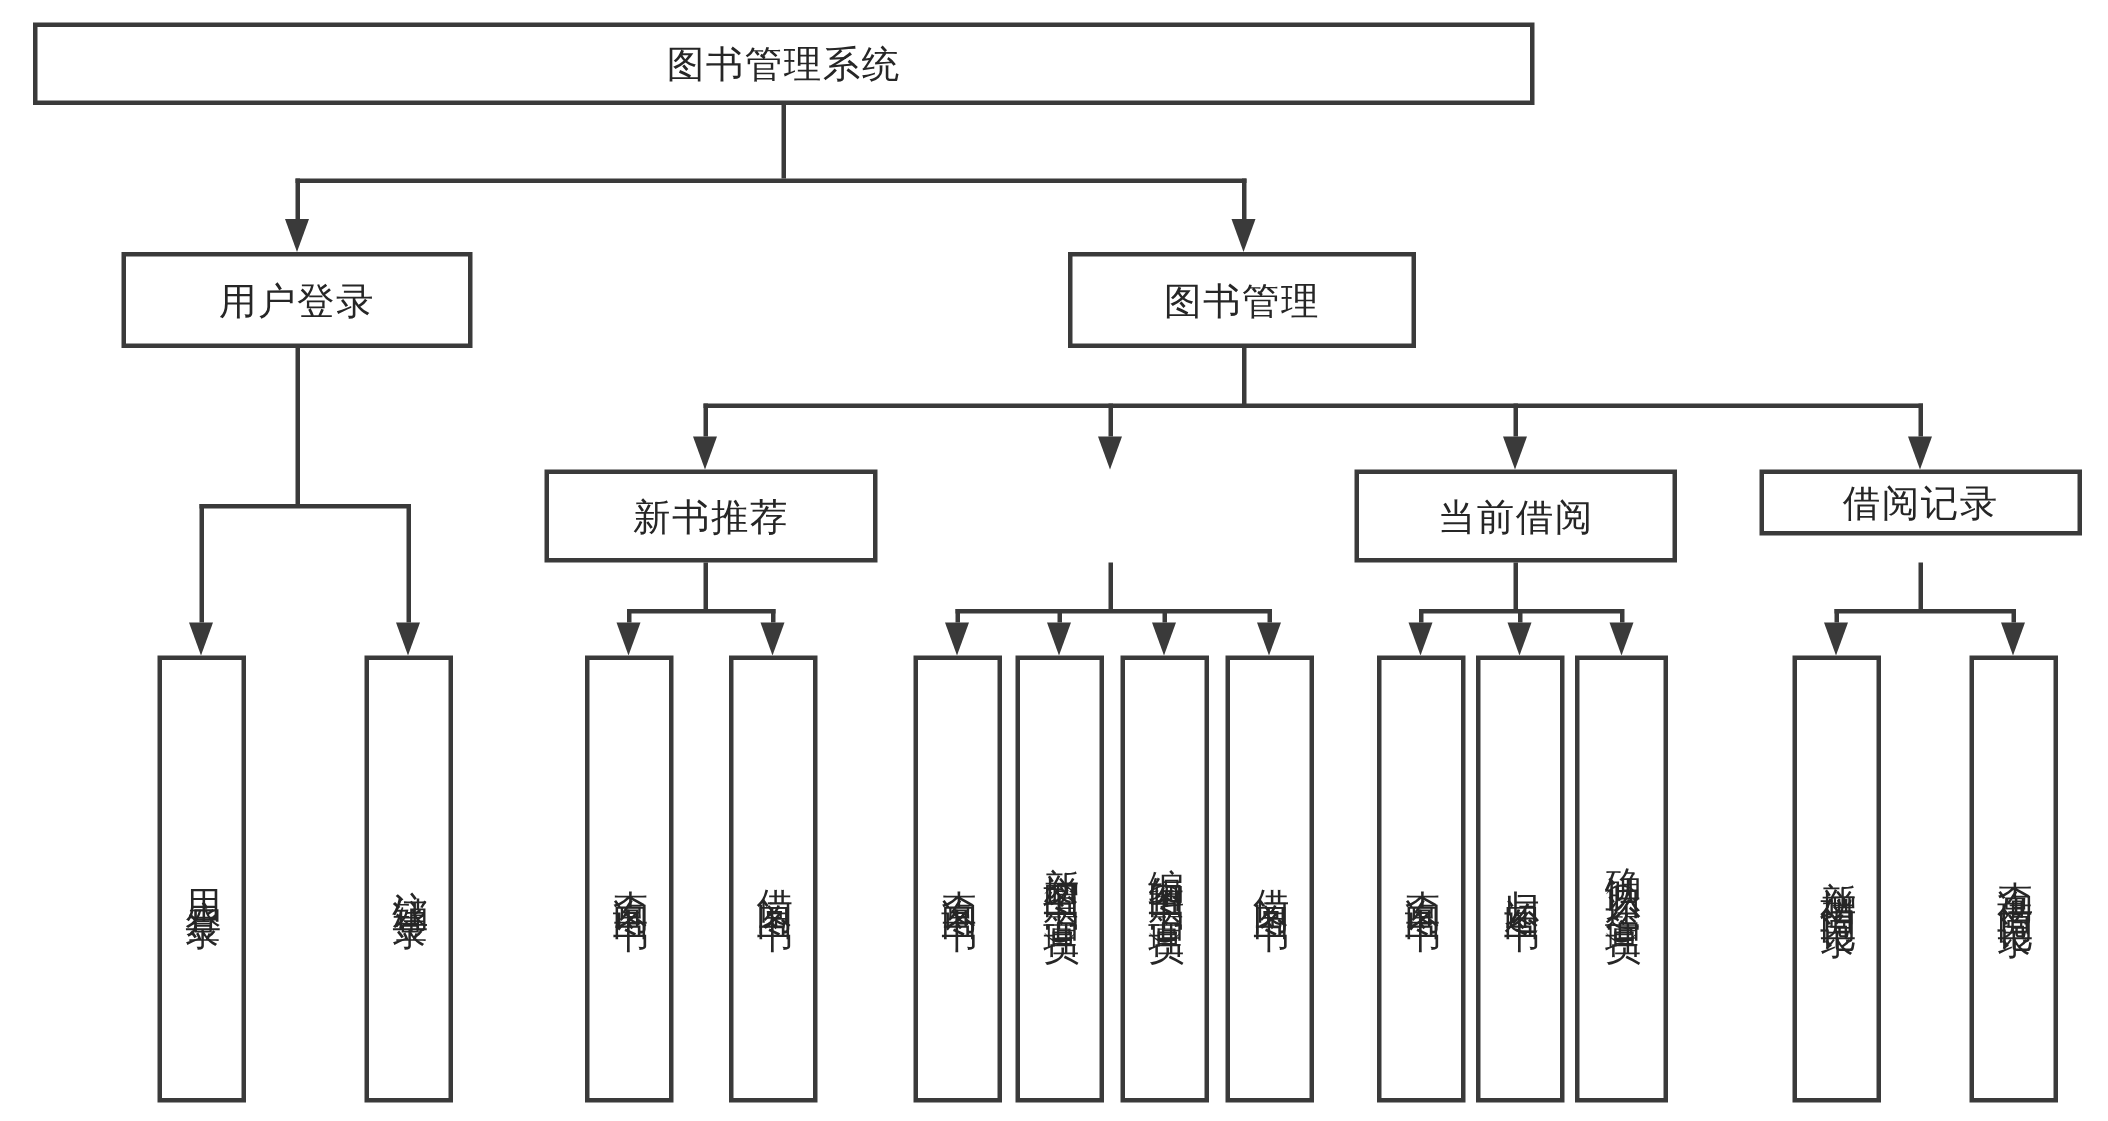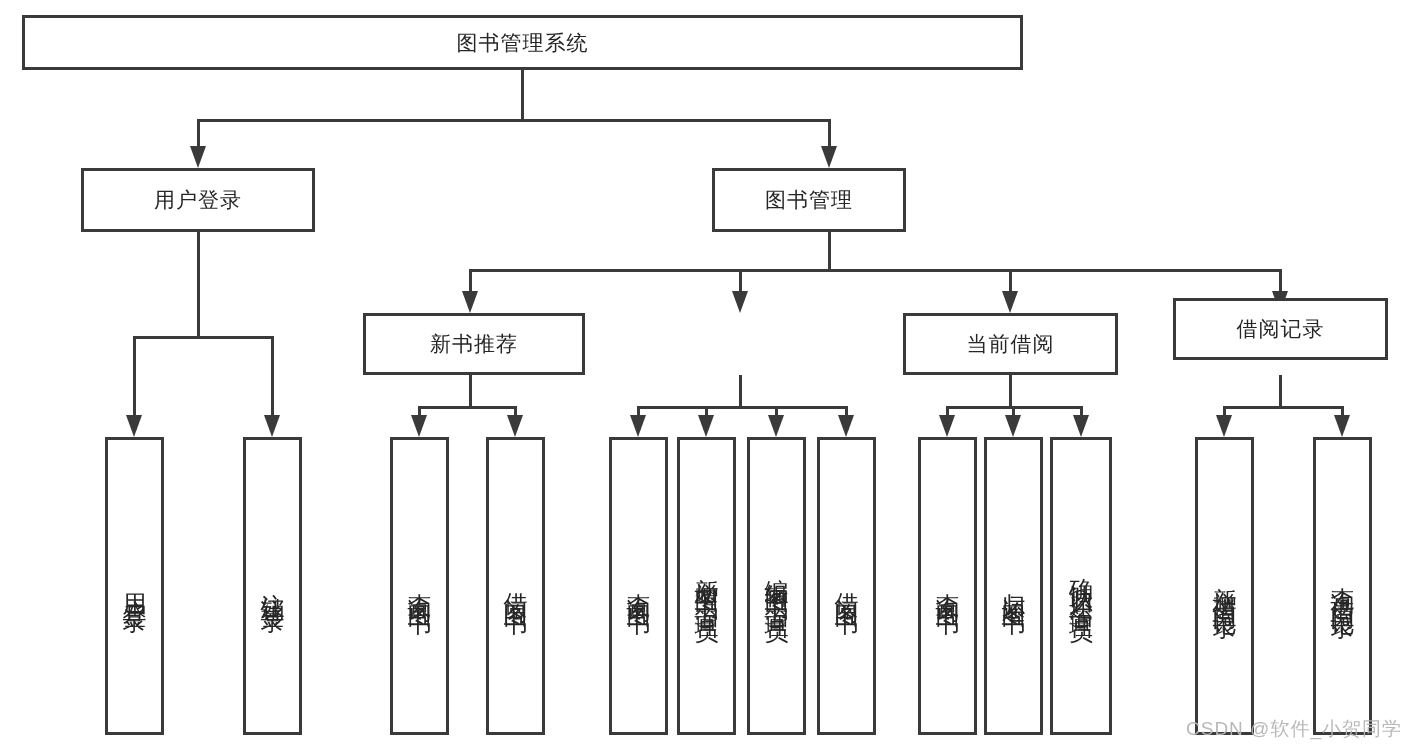--- a/index.html
+++ b/index.html
@@ -7,21 +7,21 @@
     position:relative; width:1405px; height:747px;
     background:var(--bg,#ffffff); overflow:hidden;
     font-family:"Liberation Sans", sans-serif;
   }
   .box {
     position:absolute; box-sizing:border-box;
     border:3px solid var(--line,#3a3a3a); background:#ffffff;
     display:flex; align-items:center; justify-content:center;
     color:var(--text,#262626);
   }
-  .hbox { font-size:21px; letter-spacing:1px; white-space:nowrap; }
+  .hbox { font-size:25px; letter-spacing:1px; white-space:nowrap; }
   .vbox {
     top:437px; width:59px; height:298px; font-size:24px;
     writing-mode:vertical-rl; text-orientation:mixed;
     letter-spacing:6px; line-height:1;
   }
   .line { position:absolute; background:var(--line,#3a3a3a); }
   .arrow {
     position:absolute; width:0; height:0;
     border-left:8px solid transparent; border-right:8px solid transparent;
     border-top:22px solid var(--line,#3a3a3a);
@@ -40,21 +40,21 @@
   <div class="box hbox" style="left:22px; top:15px; width:1001px; height:55px">图书管理系统</div>
 
   <div class="line" style="left:521px; top:70px; width:3px; height:49px"></div>
   <div class="line" style="left:197px; top:119px; width:634px; height:3px"></div>
   <div class="line" style="left:197px; top:119px; width:3px; height:27px"></div>
   <div class="arrow" style="left:190px; top:146px"></div>
   <div class="line" style="left:828px; top:119px; width:3px; height:27px"></div>
   <div class="arrow" style="left:821px; top:146px"></div>
 
   <div class="box hbox" style="left:81px; top:168px; width:234px; height:64px">用户登录</div>
-  <div class="box hbox" style="left:712px; top:168px; width:194px; height:64px">图书管理</div>
+  <div class="box hbox" style="left:712px; top:168px; width:232px; height:64px">图书管理</div>
 
   <div class="line" style="left:197px; top:232px; width:3px; height:104px"></div>
   <div class="line" style="left:133px; top:336px; width:141px; height:3px"></div>
   <div class="line" style="left:133px; top:336px; width:3px; height:79px"></div>
   <div class="arrow" style="left:126px; top:415px"></div>
   <div class="line" style="left:271px; top:336px; width:3px; height:79px"></div>
   <div class="arrow" style="left:264px; top:415px"></div>
 
   <div class="line" style="left:828px; top:232px; width:3px; height:38px"></div>
   <div class="line" style="left:469px; top:269px; width:813px; height:3px"></div>
@@ -62,21 +62,21 @@
   <div class="arrow" style="left:462px; top:291px"></div>
   <div class="line" style="left:739px; top:269px; width:3px; height:22px"></div>
   <div class="arrow" style="left:732px; top:291px"></div>
   <div class="line" style="left:1009px; top:269px; width:3px; height:22px"></div>
   <div class="arrow" style="left:1002px; top:291px"></div>
   <div class="line" style="left:1279px; top:269px; width:3px; height:22px"></div>
   <div class="arrow" style="left:1272px; top:291px"></div>
 
   <div class="box hbox" style="left:363px; top:313px; width:222px; height:62px">新书推荐</div>
   <div class="box hbox" style="left:903px; top:313px; width:215px; height:62px">当前借阅</div>
-  <div class="box hbox" style="left:1173px; top:298px; width:215px; height:62px">借阅记录</div>
+  <div class="box hbox" style="left:1173px; top:313px; width:215px; height:44px">借阅记录</div>
 
   <div class="line" style="left:469px; top:375px; width:3px; height:31px"></div>
   <div class="line" style="left:418px; top:406px; width:99px; height:3px"></div>
   <div class="line" style="left:739px; top:375px; width:3px; height:31px"></div>
   <div class="line" style="left:637px; top:406px; width:211px; height:3px"></div>
   <div class="line" style="left:1009px; top:375px; width:3px; height:31px"></div>
   <div class="line" style="left:946px; top:406px; width:136px; height:3px"></div>
   <div class="line" style="left:1279px; top:375px; width:3px; height:31px"></div>
   <div class="line" style="left:1223px; top:406px; width:121px; height:3px"></div>
 
@@ -110,15 +110,14 @@
   <div class="box vbox" style="left:609px">查询图书</div>
   <div class="box vbox" style="left:677px">新增图书（管理员）</div>
   <div class="box vbox" style="left:747px">编辑图书（管理员）</div>
   <div class="box vbox" style="left:817px">借阅图书</div>
   <div class="box vbox" style="left:918px">查询图书</div>
   <div class="box vbox" style="left:984px">归还图书</div>
   <div class="box vbox" style="left:1050px; width:62px">确认归还（管理员）</div>
   <div class="box vbox" style="left:1195px">新增借阅记录</div>
   <div class="box vbox" style="left:1313px">查询借阅记录</div>
 
-  <div class="watermark">CSDN @软件_小贺同学</div>
 
 </div>
 
 </body></html>

